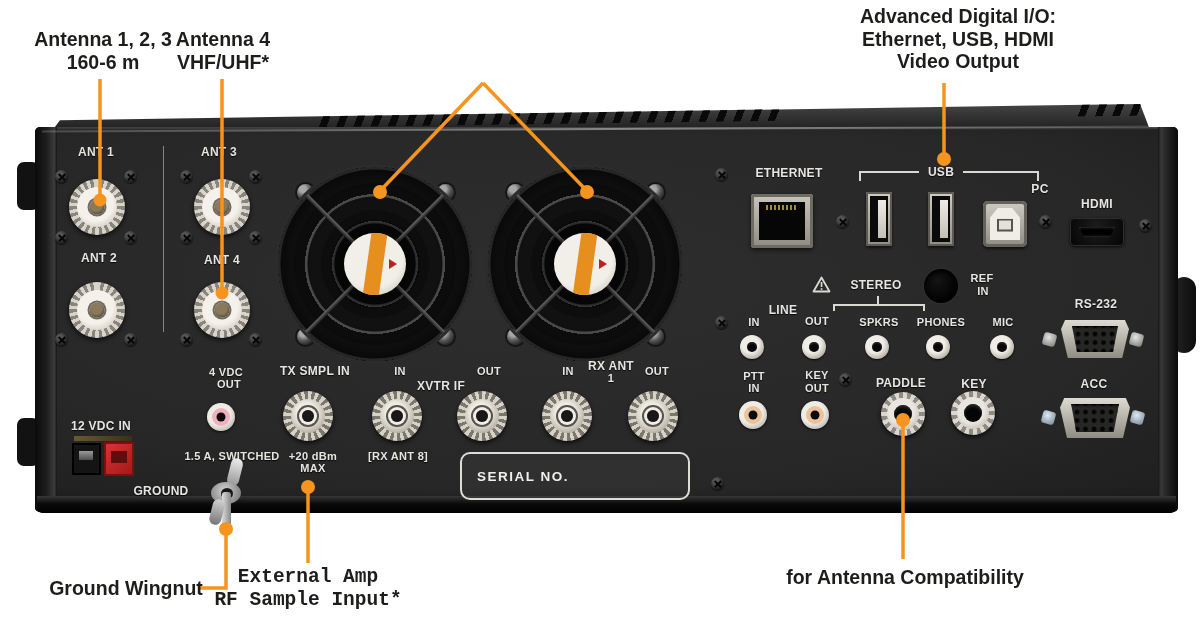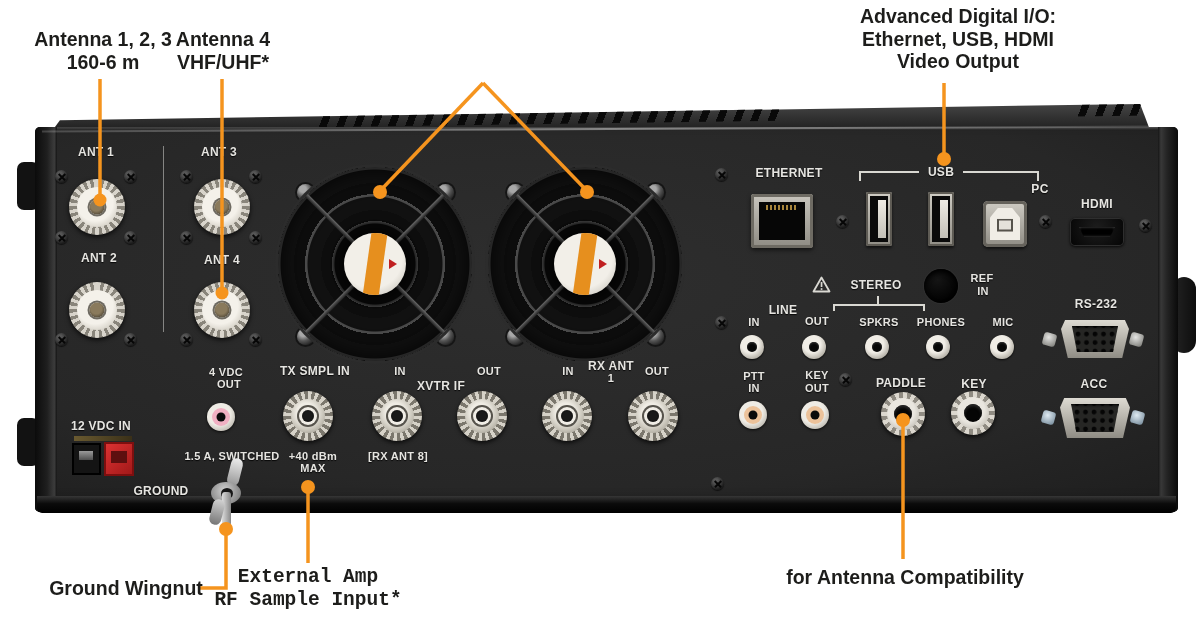--- a/index.html
+++ b/index.html
@@ -259,30 +259,33 @@
   <div class="bnc" style="left:542px;top:391px;"></div>
   <div class="bnc" style="left:628px;top:391px;"></div>
 
   <div class="lbl lg" style="left:101px;top:426px;">12 VDC IN</div>
   <div class="pp">
     <div class="bar"></div>
     <div class="blk"></div>
     <div class="red"></div>
   </div>
   <div class="lbl" style="left:232px;top:456px;">1.5 A, SWITCHED</div>
-  <div class="lbl" style="left:313px;top:456px;">+40 dBm</div>
+  <div class="lbl" style="left:313px;top:456px;">+20 dBm</div>
   <div class="lbl" style="left:313px;top:468px;">MAX</div>
   <div class="lbl" style="left:398px;top:456px;">[RX ANT 8]</div>
   <div class="lbl lg" style="left:161px;top:491px;">GROUND</div>
   <div class="wingnut">
     <div class="wn-wing1"></div>
     <div class="wn-base"></div>
     <div class="wn-hole"></div>
     <div class="wn-post"></div>
     <div class="wn-wing2"></div>
+  </div>
+  <div class="serialbox">
+    <span class="serial-lbl">SERIAL NO.</span>
   </div>
 
   <div class="lbl lg" style="left:789px;top:173px;">ETHERNET</div>
   <div class="rj45" style="left:751px;top:194px;"></div>
   <div class="lbl lg" style="left:941px;top:172px;">USB</div>
   <div class="pline" style="left:859px;top:171px;width:60px;height:2px;"></div>
   <div class="pline" style="left:963px;top:171px;width:76px;height:2px;"></div>
   <div class="pline" style="left:859px;top:171px;width:2px;height:10px;"></div>
   <div class="pline" style="left:1037px;top:171px;width:2px;height:10px;"></div>
   <div class="lbl lg" style="left:1040px;top:189px;">PC</div>

